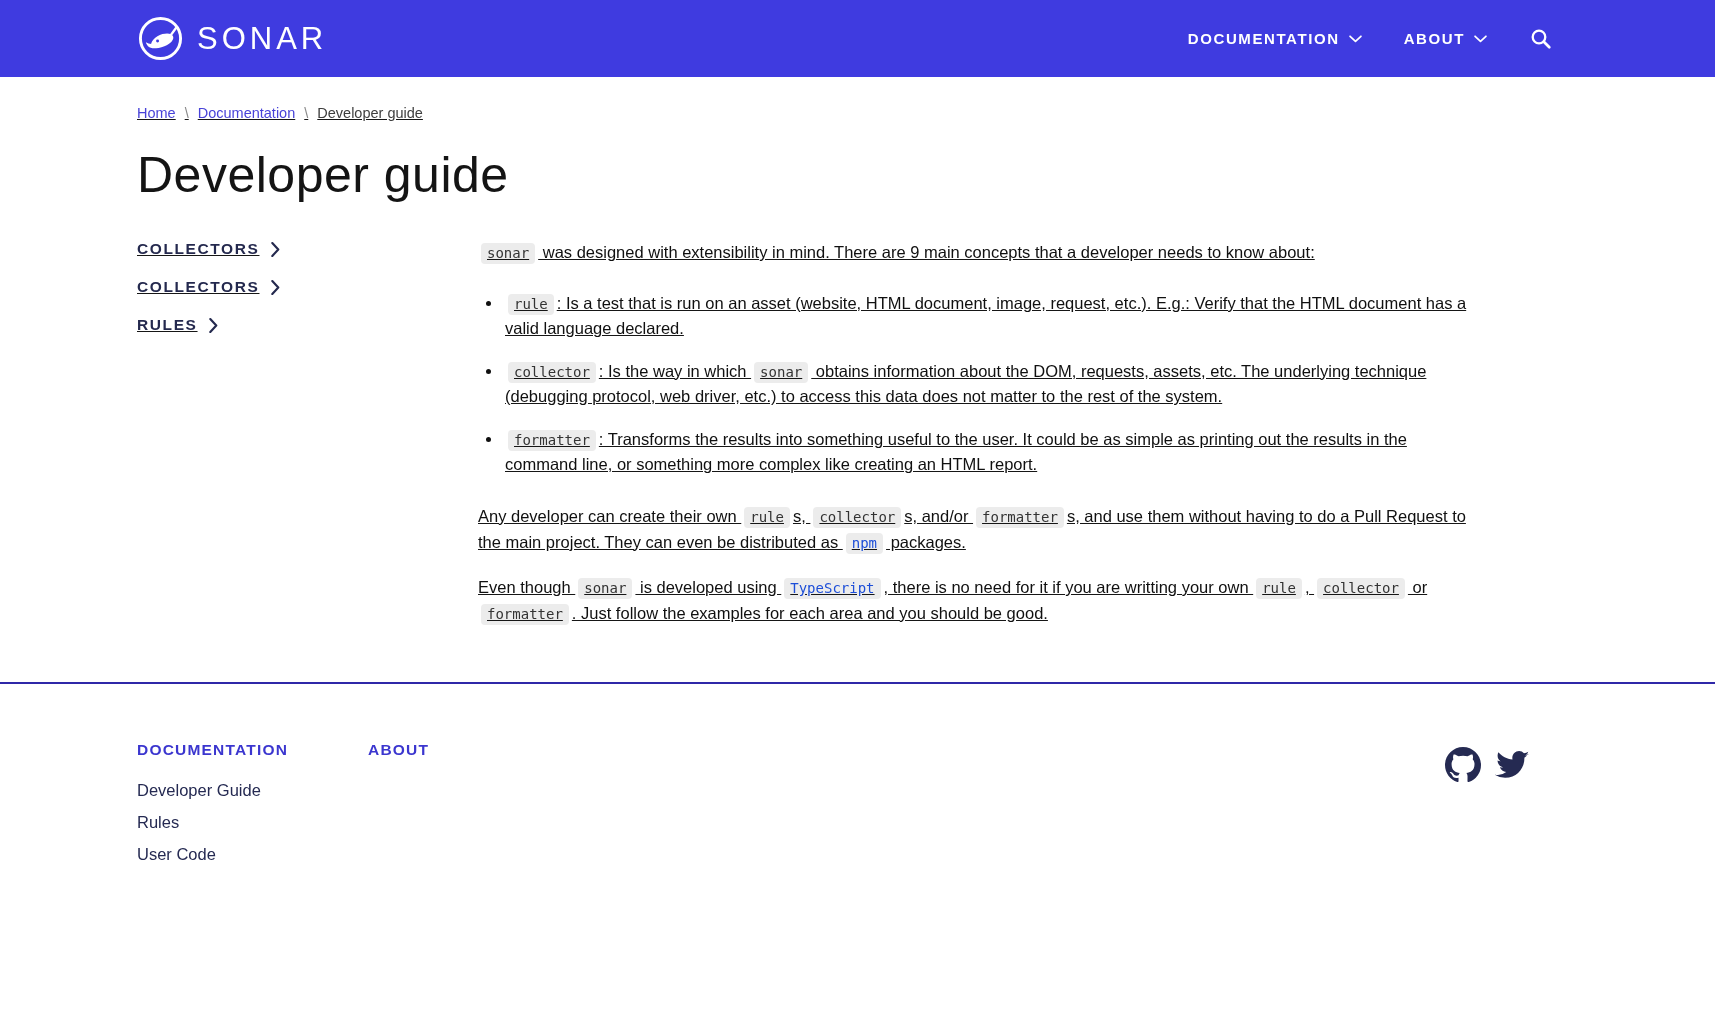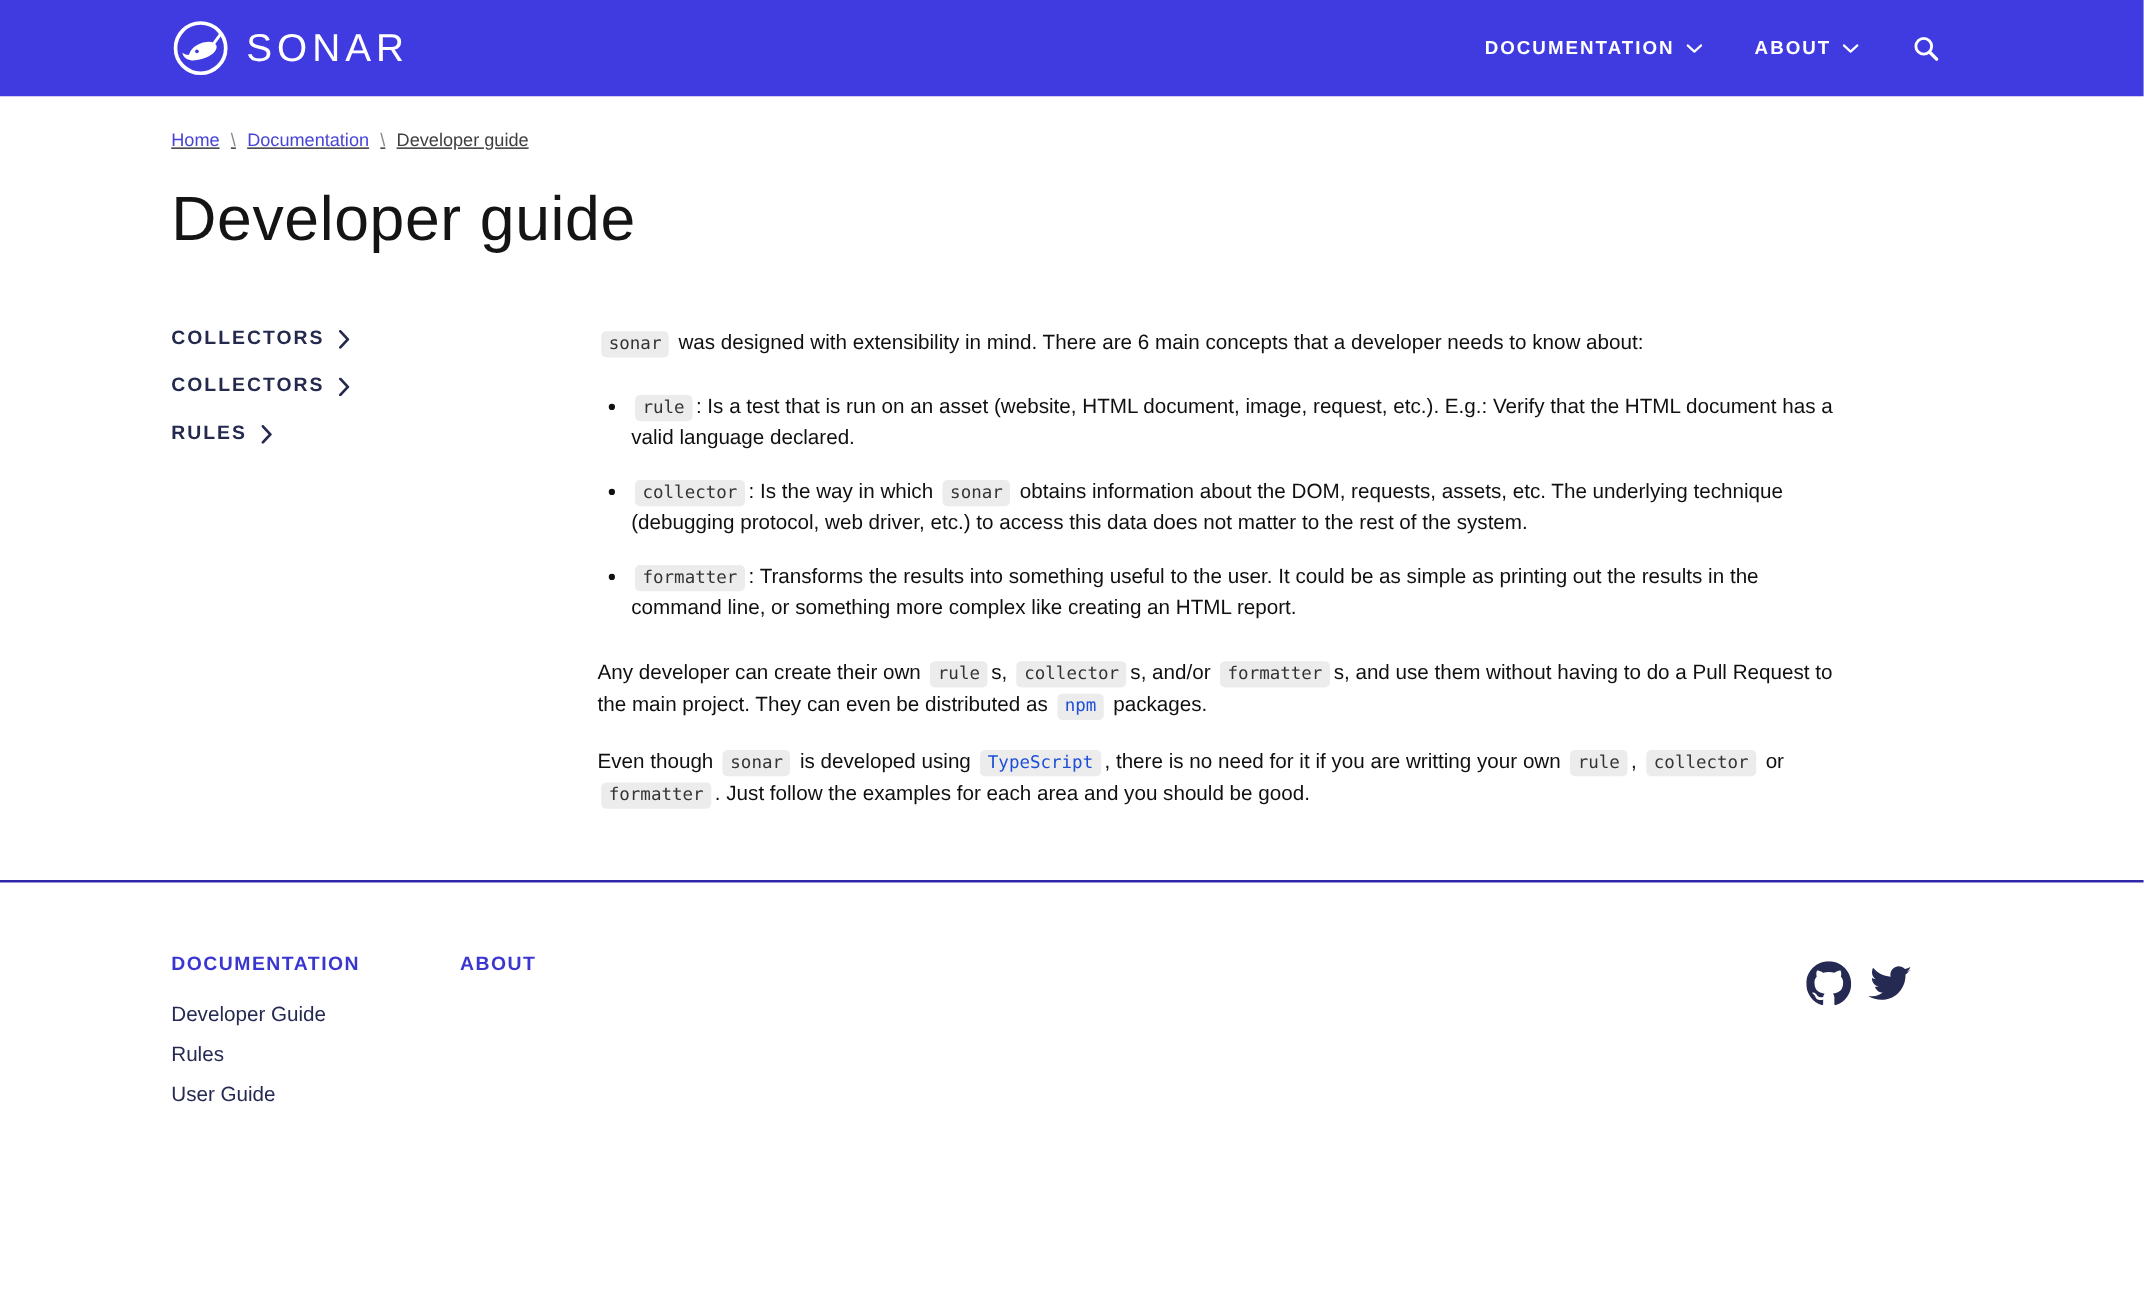--- a/index.html
+++ b/index.html
@@ -26,21 +26,21 @@
   .crumb-sep { color: #8a8a8a; }
   .crumb-current { color: #3e3e3e; }
 
   
   .page-title {
     margin: 25px 137px 0; font-size: 50px; font-weight: 300;
     letter-spacing: 0.5px; color: #141414;
   }
 
   
-  .main { display: flex; padding: 0 137px; margin-top: 58px; }
+  .main { display: flex; padding: 0 137px; margin-top: 36px; text-decoration: underline; }
   .sidebar { width: 341px; flex: none; }
   .sidebar-item { display: flex; align-items: center; gap: 11px; margin-bottom: 20px;
                   color: #24294E; font-weight: 700; font-size: 15.5px; letter-spacing: 1.6px;
                   cursor: pointer; }
   .article { flex: 1; max-width: 990px; font-size: 16.5px; line-height: 1.55; color: #101010; }
   .para { margin-bottom: 20px; }
   .bullets { margin: 25px 0 26px; padding-left: 25px; list-style: disc; }
   .bullets li { margin-bottom: 17px; padding-left: 2px; }
   .code {
     font-family: "DejaVu Sans Mono", monospace; font-size: 14px;
@@ -125,39 +125,39 @@
     </div>
     <div class="sidebar-item">
       <span>RULES</span>
       <svg width="9" height="15" viewBox="0 0 8 14">
         <polyline points="1,1 6.6,7 1,13" fill="none" stroke="#24294E" stroke-width="2" stroke-linecap="round" stroke-linejoin="round"></polyline>
       </svg>
     </div>
   </aside>
 
   <article class="article" id="article">
-      <p class="para"><code class="code">sonar</code><span> was designed with extensibility in mind. There are 6 main concepts that a developer needs to know about:</span></p>
+      <p class="para"><code class="code">sonar</code><span> was designed with extensibility in mind. There are 9 main concepts that a developer needs to know about:</span></p>
       <ul class="bullets">
         <li><code class="code">rule</code><span>: Is a test that is run on an asset (website, HTML document, image, request, etc.). E.g.: Verify that the HTML document has a valid language declared.</span></li>
         <li><code class="code">collector</code><span>: Is the way in which </span><code class="code">sonar</code><span> obtains information about the DOM, requests, assets, etc. The underlying technique (debugging protocol, web driver, etc.) to access this data does not matter to the rest of the system.</span></li>
         <li><code class="code">formatter</code><span>: Transforms the results into something useful to the user. It could be as simple as printing out the results in the command line, or something more complex like creating an HTML report.</span></li>
       </ul>
       <p class="para"><span>Any developer can create their own </span><code class="code">rule</code><span>s, </span><code class="code">collector</code><span>s, and/or </span><code class="code">formatter</code><span>s, and use them without having to do a Pull Request to the main project. They can even be distributed as </span><code class="code link">npm</code><span> packages.</span></p>
       <p class="para"><span>Even though </span><code class="code">sonar</code><span> is developed using </span><code class="code link">TypeScript</code><span>, there is no need for it if you are writting your own </span><code class="code">rule</code><span>, </span><code class="code">collector</code><span> or </span><code class="code">formatter</code><span>. Just follow the examples for each area and you should be good.</span></p>
     </article>
 </div>
 
 <footer class="footer">
   <div class="footer-inner">
     <div class="footer-col">
       <div class="footer-heading">DOCUMENTATION</div>
       <div class="footer-links">
           <a class="footer-link">Developer Guide</a>
           <a class="footer-link">Rules</a>
-          <a class="footer-link">User Guide</a>
+          <a class="footer-link">User Code</a>
         </div>
     </div>
     <div class="footer-col">
       <div class="footer-heading">ABOUT</div>
     </div>
     <div class="footer-social">
       <button class="social-btn">
         <svg width="36" height="36" viewBox="0 0 16 16" fill="#252A52">
           <path d="M8 0C3.58 0 0 3.58 0 8c0 3.54 2.29 6.53 5.47 7.59.4.07.55-.17.55-.38 0-.19-.01-.82-.01-1.49-2.01.37-2.53-.49-2.69-.94-.09-.23-.48-.94-.82-1.13-.28-.15-.68-.52-.01-.53.63-.01 1.08.58 1.23.82.72 1.21 1.87.87 2.33.66.07-.52.28-.87.51-1.07-1.78-.2-3.64-.89-3.64-3.95 0-.87.31-1.59.82-2.15-.08-.2-.36-1.02.08-2.12 0 0 .67-.21 2.2.82.64-.18 1.32-.27 2-.27s1.36.09 2 .27c1.53-1.04 2.2-.82 2.2-.82.44 1.1.16 1.92.08 2.12.51.56.82 1.27.82 2.15 0 3.07-1.87 3.75-3.65 3.95.29.25.54.73.54 1.48 0 1.07-.01 1.93-.01 2.2 0 .21.15.46.55.38A8.01 8.01 0 0 0 16 8c0-4.42-3.58-8-8-8z"></path>
         </svg>

